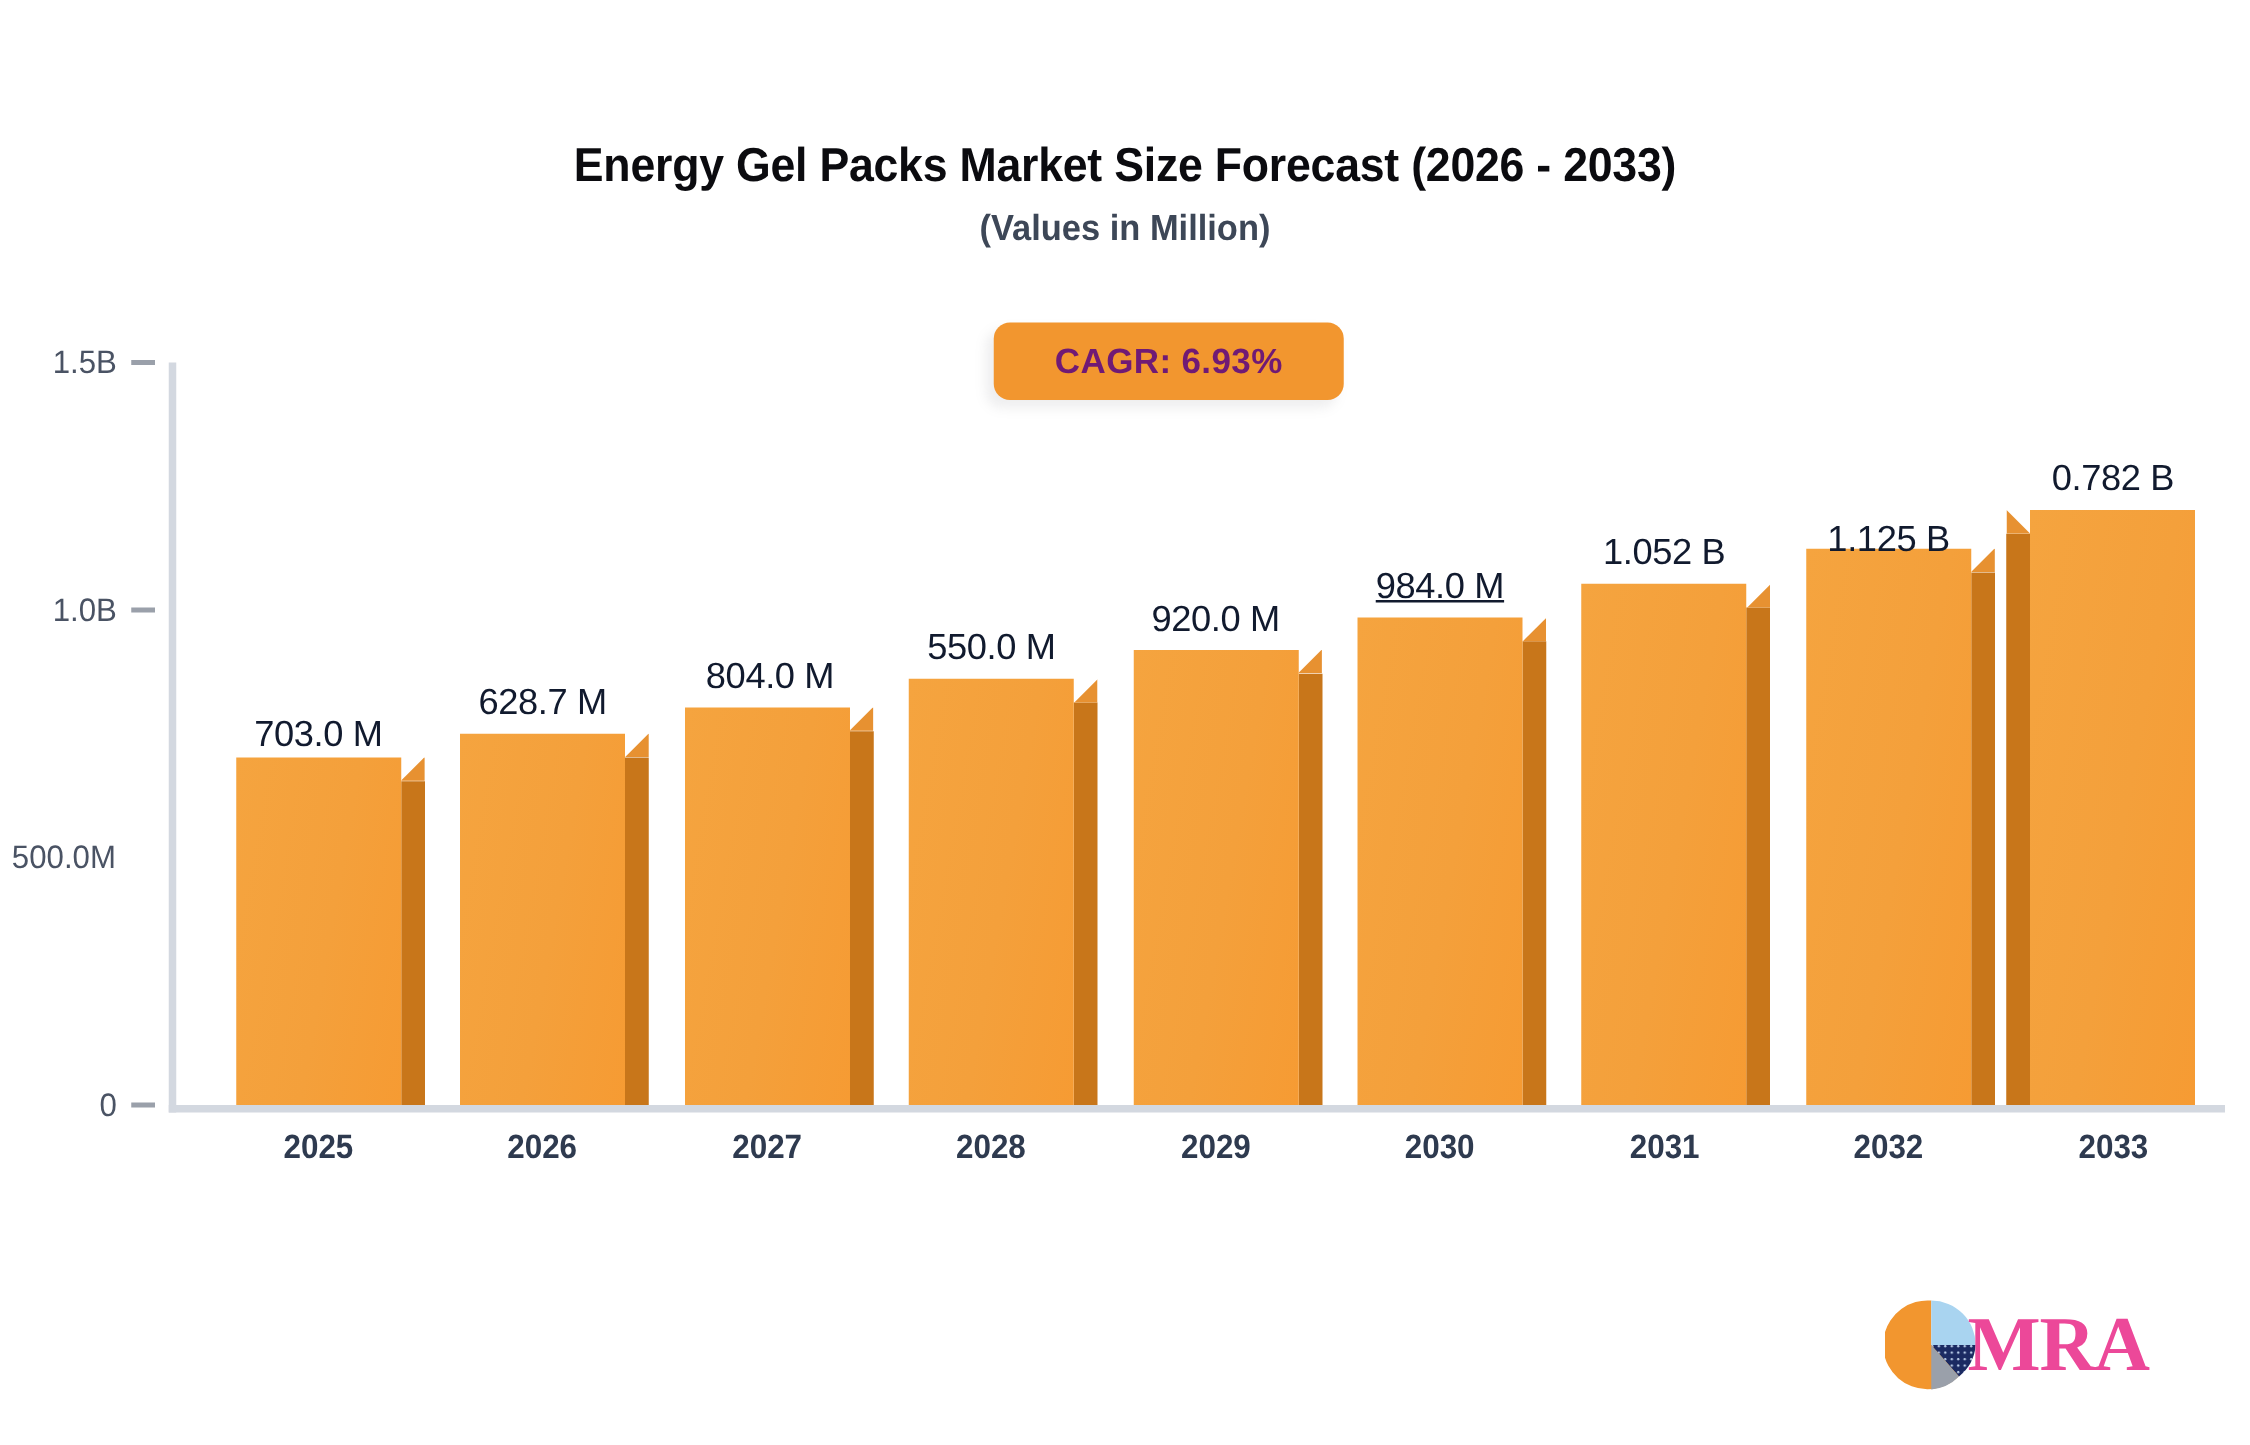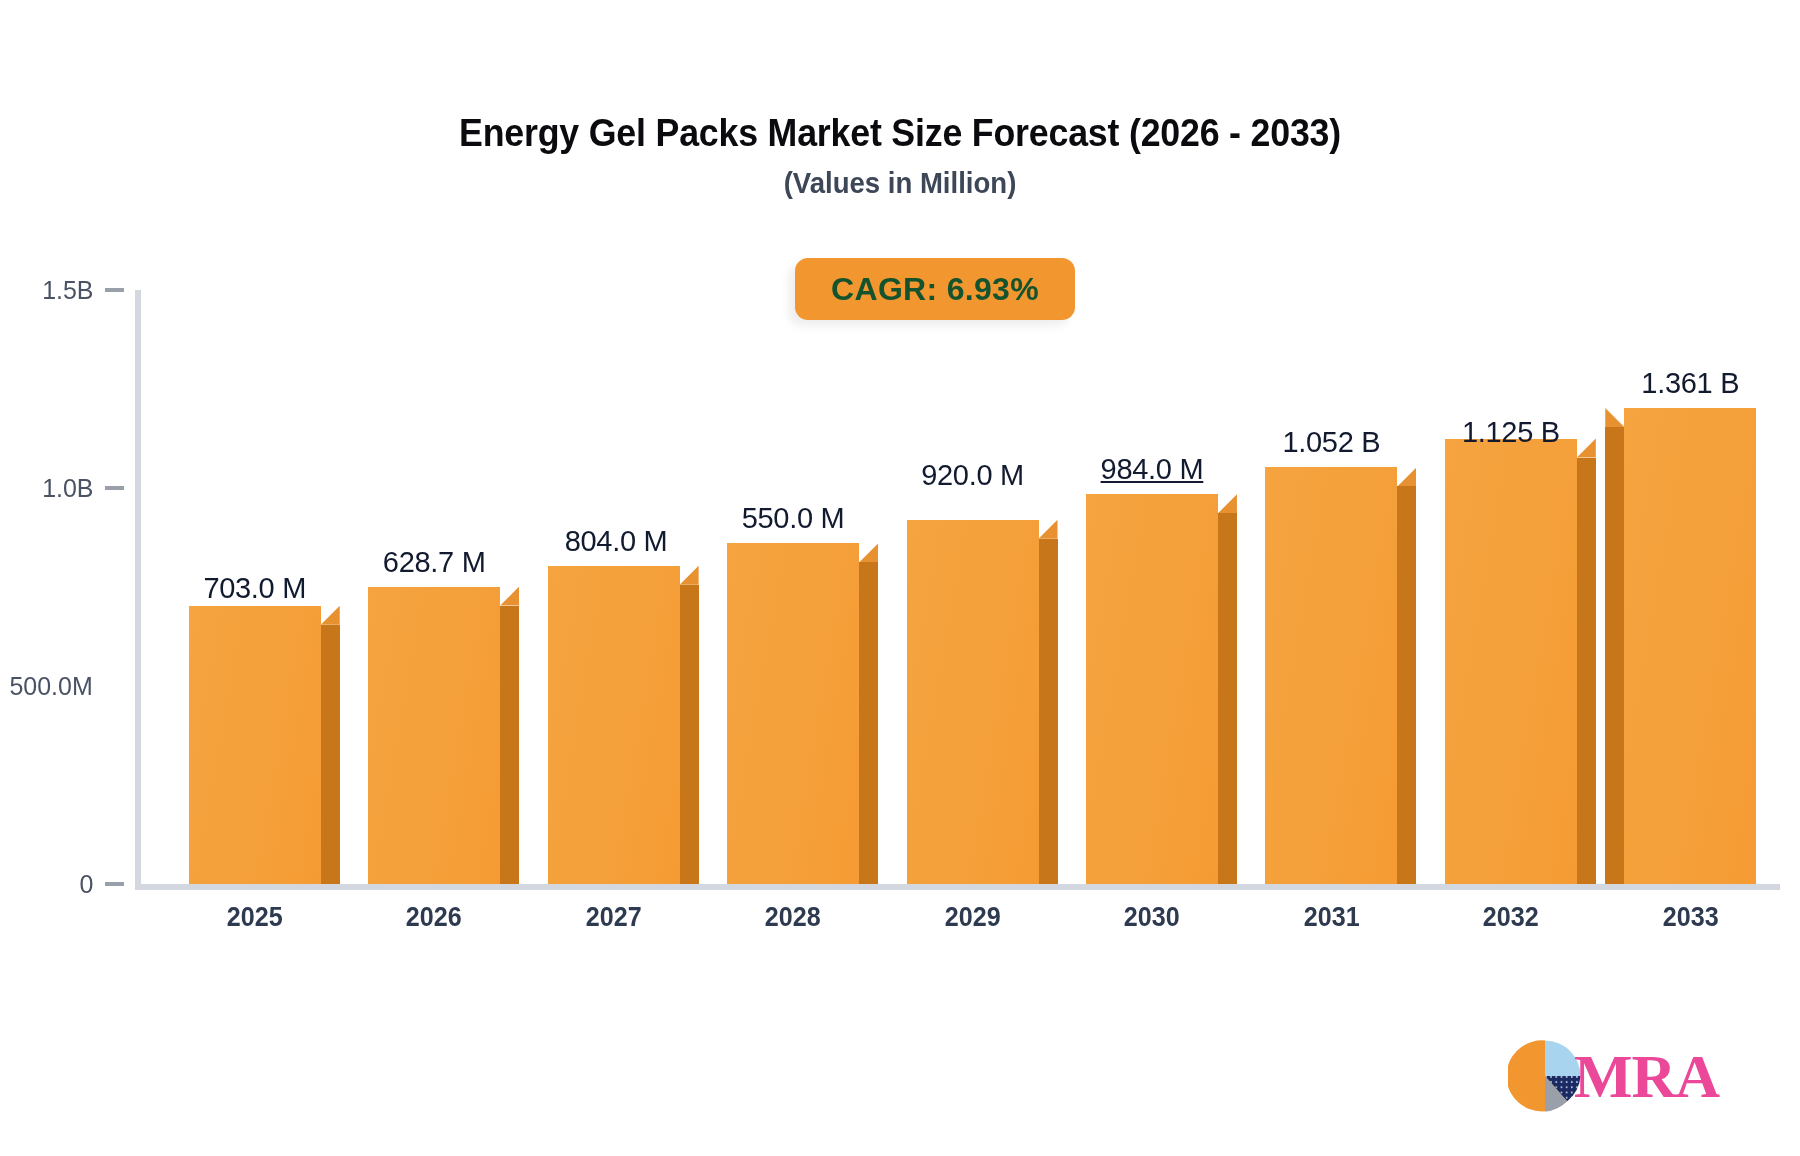--- a/index.html
+++ b/index.html
@@ -48,23 +48,23 @@
   
   #cagr-badge {
     position: absolute;
     left: 795px; top: 258px;
     width: 280px; height: 62px;
     background: #F2962F;
     border-radius: 13px;
     display: flex;
     align-items: center;
     justify-content: center;
-    color: #14532d;
-    font-family: "Liberation Sans Narrow", "Liberation Sans", sans-serif;
-    font-size: 32px;
+    color: #701a75;
+    font-family: "Liberation Sans Narrow", "Liberation Sans", sans-serif;
+    font-size: 28px;
     font-weight: bold;
     letter-spacing: 0.3px;
     white-space: nowrap;
     box-shadow: -6px 6px 9px rgba(120,120,130,0.13);
   }
 
   
   #plot {
     position: absolute;
     left: 135px;
@@ -222,21 +222,21 @@
           <div class="bar-side right" style="height: 321.56px;"></div>
           <div class="bar-top right" style="bottom: 321.56px;"></div>
           <div class="bar-front" style="height: 340.56px;"></div>
         </div>
         <div class="bar-value" style="bottom: 354.56px; left: 658.056px; position: absolute;">550.0 M</div>
         <div class="bar-group" style="left: 771.5px; width: 132px; height: 364.32px;">
           <div class="bar-side right" style="height: 345.32px;"></div>
           <div class="bar-top right" style="bottom: 345.32px;"></div>
           <div class="bar-front" style="height: 364.32px;"></div>
         </div>
-        <div class="bar-value" style="bottom: 398px; left: 837.5px; position: absolute; margin-top: 18px;">920.0 M</div>
+        <div class="bar-value" style="bottom: 377px; left: 837.5px; position: absolute; margin-top: 18px;">920.0 M</div>
         <div class="bar-group" style="left: 950.944px; width: 132px; height: 389.664px;">
           <div class="bar-side right" style="height: 370.664px;"></div>
           <div class="bar-top right" style="bottom: 370.664px;"></div>
           <div class="bar-front" style="height: 389.664px;"></div>
         </div>
         <div class="bar-value" style="bottom: 403.664px; left: 1016.94px; position: absolute; text-decoration: underline;">984.0 M</div>
         <div class="bar-group" style="left: 1130.39px; width: 132px; height: 416.592px;">
           <div class="bar-side right" style="height: 397.592px;"></div>
           <div class="bar-top right" style="bottom: 397.592px;"></div>
           <div class="bar-front" style="height: 416.592px;"></div>
@@ -246,21 +246,21 @@
           <div class="bar-side right" style="height: 426.5px;"></div>
           <div class="bar-top right" style="bottom: 426.5px;"></div>
           <div class="bar-front" style="height: 445.5px;"></div>
         </div>
         <div class="bar-value" style="bottom: 441px; left: 1375.83px; position: absolute;">1.125 B</div>
         <div class="bar-group" style="left: 1489.28px; width: 132px; height: 475.992px;">
           <div class="bar-side left" style="height: 456.992px;"></div>
           <div class="bar-top left" style="bottom: 456.992px;"></div>
           <div class="bar-front" style="height: 475.992px;"></div>
         </div>
-        <div class="bar-value" style="bottom: 489.992px; left: 1555.28px; position: absolute;">1.361 B</div>
+        <div class="bar-value" style="bottom: 489.992px; left: 1555.28px; position: absolute;">0.782 B</div>
       </div>
     <div id="x-labels">
         <div class="x-label" style="left: 30px; width: 179.444px;">2025</div>
         <div class="x-label" style="left: 209.444px; width: 179.444px;">2026</div>
         <div class="x-label" style="left: 388.889px; width: 179.444px;">2027</div>
         <div class="x-label" style="left: 568.333px; width: 179.444px;">2028</div>
         <div class="x-label" style="left: 747.778px; width: 179.444px;">2029</div>
         <div class="x-label" style="left: 927.222px; width: 179.444px;">2030</div>
         <div class="x-label" style="left: 1106.67px; width: 179.444px;">2031</div>
         <div class="x-label" style="left: 1286.11px; width: 179.444px;">2032</div>

